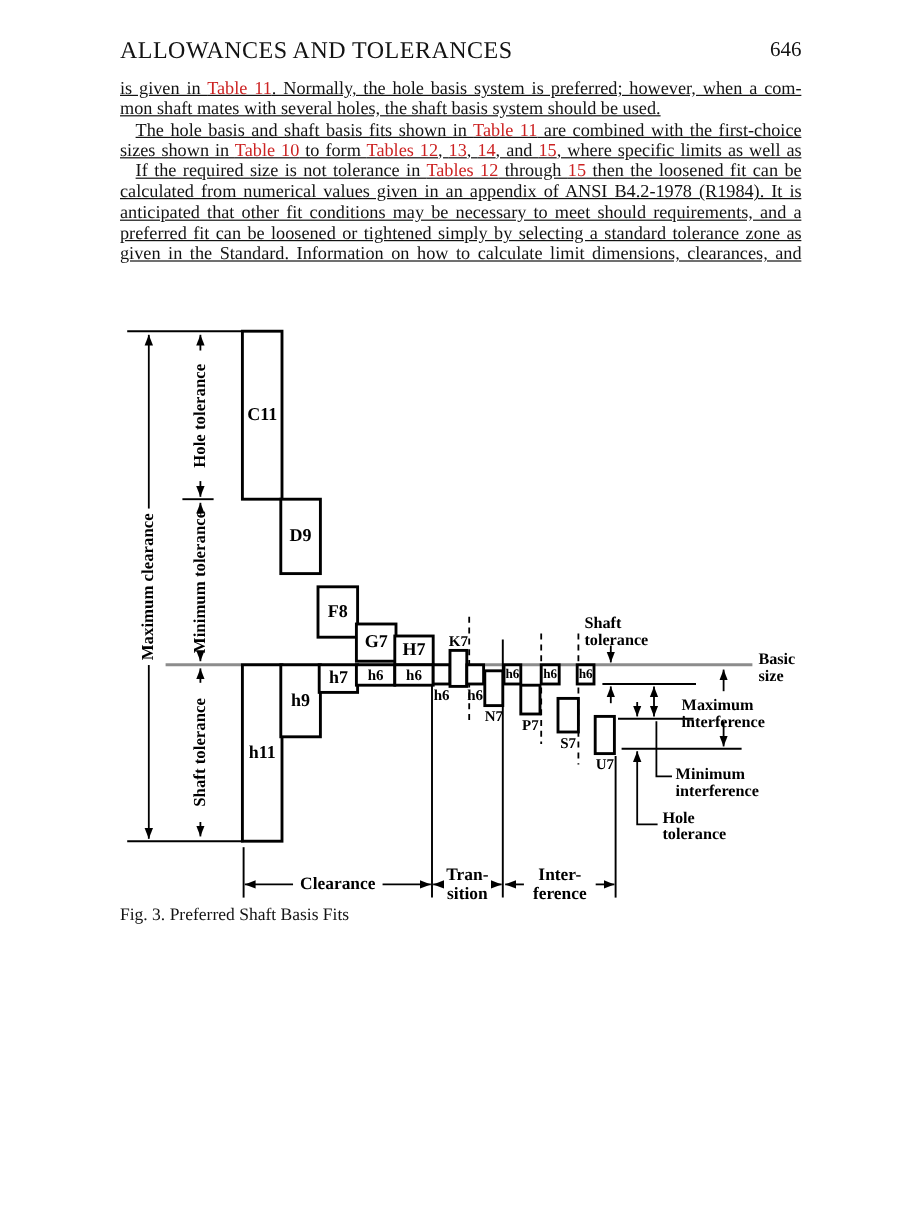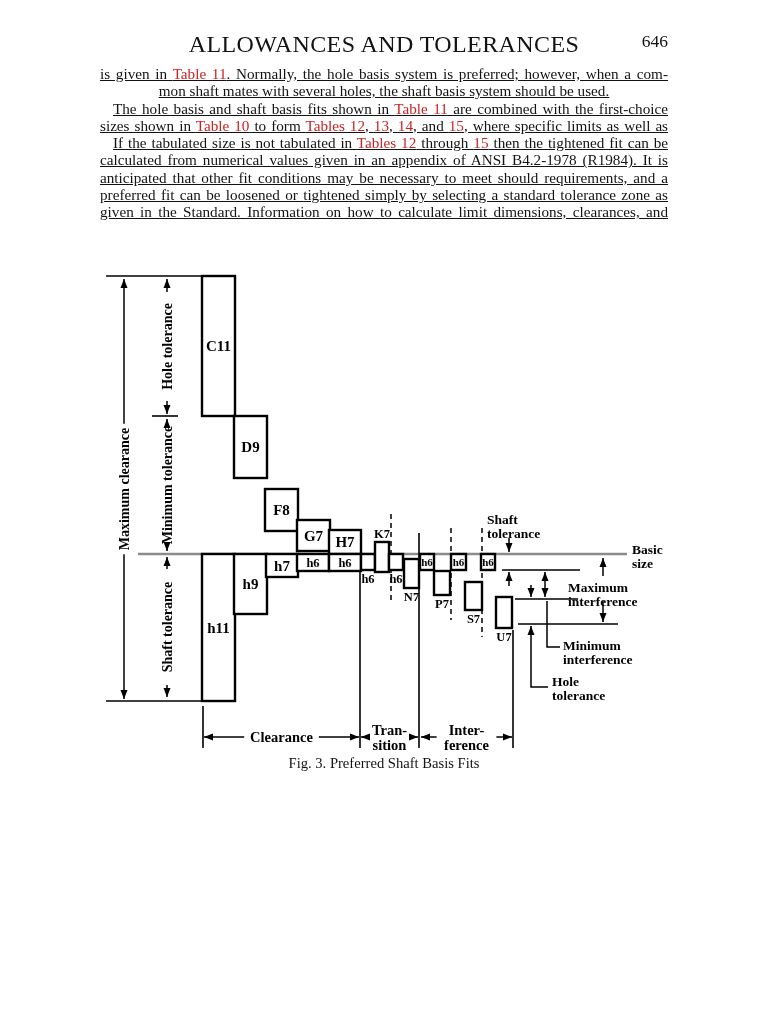--- a/index.html
+++ b/index.html
@@ -1,45 +1,45 @@
 <!DOCTYPE html>
 <html><head>
 <meta charset="utf-8">
 <style>
   html,body{margin:0;padding:0;background:#ffffff;}
   #page{position:relative;width:768px;height:1024px;background:#ffffff;overflow:hidden;
         font-family:"Liberation Serif", serif;color:#131313;}
   #hdr{position:absolute;left:100px;top:31px;width:568px;height:20px;}
-  #hdr .title{display:block;text-align:center;font-size:24px;letter-spacing:.4px;}
+  #hdr .title{display:block;font-size:20px;letter-spacing:.4px;}
   #hdr .pg{position:absolute;right:0;top:0;font-size:17.5px;}
   #bodytext{position:absolute;left:100px;top:65px;width:568px;font-size:15.2px;line-height:17.3px;text-decoration:underline;}
   .tl{height:17.3px;overflow:hidden;text-align:justify;white-space:normal;}
   .tl::after{content:"";display:inline-block;width:100%;height:0;}
-  .tl.last{text-align:center;}
+  .tl.last{text-align:left;}
   .tl.last::after{content:none;}
   .tl.in{text-indent:13px;}
   .lk{color:#cc2222;}
   #figsvg{position:absolute;left:0;top:0;width:768px;height:1024px;}
-  #caption{position:absolute;left:100px;top:755px;width:568px;text-align:center;font-size:14.6px;}
+  #caption{position:absolute;left:100px;top:755px;width:568px;font-size:14.6px;}
 </style>
 </head>
 <body>
 
 <div id="page">
   <div id="hdr">
     <span class="title">ALLOWANCES AND TOLERANCES</span>
     <span class="pg">646</span>
   </div>
 
   <div id="bodytext">
       <div class="tl"><span>is given in </span><span class="lk" style="color: rgb(204, 34, 34);">Table 11</span><span>. Normally, the hole basis system is preferred; however, when a com-</span></div>
       <div class="tl last"><span>mon shaft mates with several holes, the shaft basis system should be used.</span></div>
       <div class="tl in"><span>The hole basis and shaft basis fits shown in </span><span class="lk" style="color: rgb(204, 34, 34);">Table 11</span><span> are combined with the first-choice</span></div>
       <div class="tl"><span>sizes shown in </span><span class="lk" style="color: rgb(204, 34, 34);">Table 10</span><span> to form </span><span class="lk" style="color: rgb(204, 34, 34);">Tables 12</span><span>, </span><span class="lk" style="color: rgb(204, 34, 34);">13</span><span>, </span><span class="lk" style="color: rgb(204, 34, 34);">14</span><span>, and </span><span class="lk" style="color: rgb(204, 34, 34);">15</span><span>, where specific limits as well as</span></div>
-      <div class="tl in"><span>If the tabulated size is not tabulated in </span><span class="lk" style="color: rgb(204, 34, 34);">Tables 12</span><span> through </span><span class="lk" style="color: rgb(204, 34, 34);">15</span><span> then the tightened fit can be</span></div>
+      <div class="tl in"><span>If the required size is not tolerance in </span><span class="lk" style="color: rgb(204, 34, 34);">Tables 12</span><span> through </span><span class="lk" style="color: rgb(204, 34, 34);">15</span><span> then the loosened fit can be</span></div>
       <div class="tl"><span>calculated from numerical values given in an appendix of ANSI B4.2-1978 (R1984). It is</span></div>
       <div class="tl"><span>anticipated that other fit conditions may be necessary to meet should requirements, and a</span></div>
       <div class="tl"><span>preferred fit can be loosened or tightened simply by selecting a standard tolerance zone as</span></div>
       <div class="tl"><span>given in the Standard. Information on how to calculate limit dimensions, clearances, and</span></div>
     </div>
 
   <svg id="figsvg" viewBox="0 0 768 1024">
     <defs>
       <marker id="ae" markerUnits="userSpaceOnUse" markerWidth="10" markerHeight="9" refX="9" refY="4" orient="auto">
         <path d="M0,0.5 L9,4 L0,7.5 Z" fill="#000"></path>

